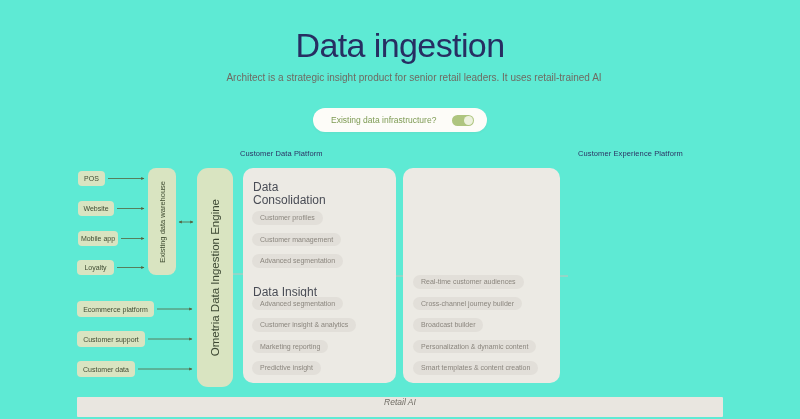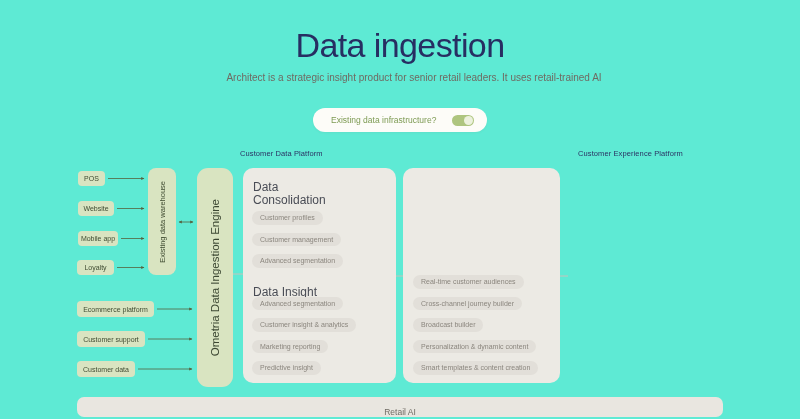--- a/index.html
+++ b/index.html
@@ -68,23 +68,23 @@
   .pill-col.right { align-items:flex-end; }
   .pill {
     height:13.5px; display:inline-flex; align-items:center; width:fit-content;
     padding:0 8px; background:#e2dfd9; border-radius:7px;
     font-size:7px; color:#8b867e; white-space:nowrap;
   }
 
   
   .retail-bar {
     position:absolute; left:77px; top:397px; width:646px; height:20px;
-    background:#e9e6e0; border-radius:7px;
-    display:flex; align-items:flex-end; justify-content:center;
-    font-size:8.5px; color:#6f6b63;
+    background:#e9e6e0; border-radius:1px;
+    display:flex; align-items:flex-start; justify-content:center;
+    font-size:8.5px; color:#6f6b63;font-style:italic;
   }
 
   .wires { position:absolute; left:0; top:0; width:800px; height:419px; pointer-events:none; }
 </style>
 </head>
 <body>
 
 <div class="stage">
 
   <div class="title">Data ingestion</div>

